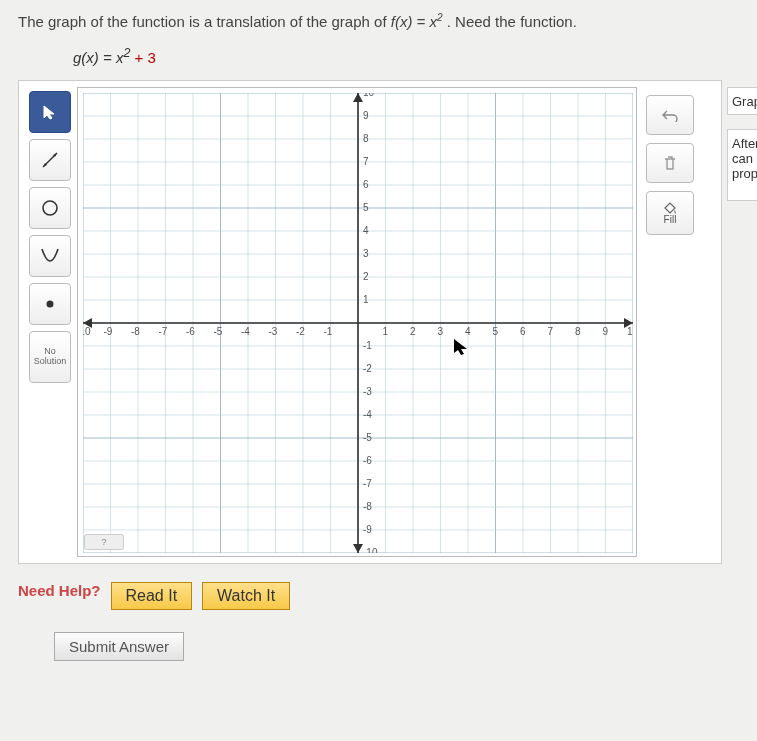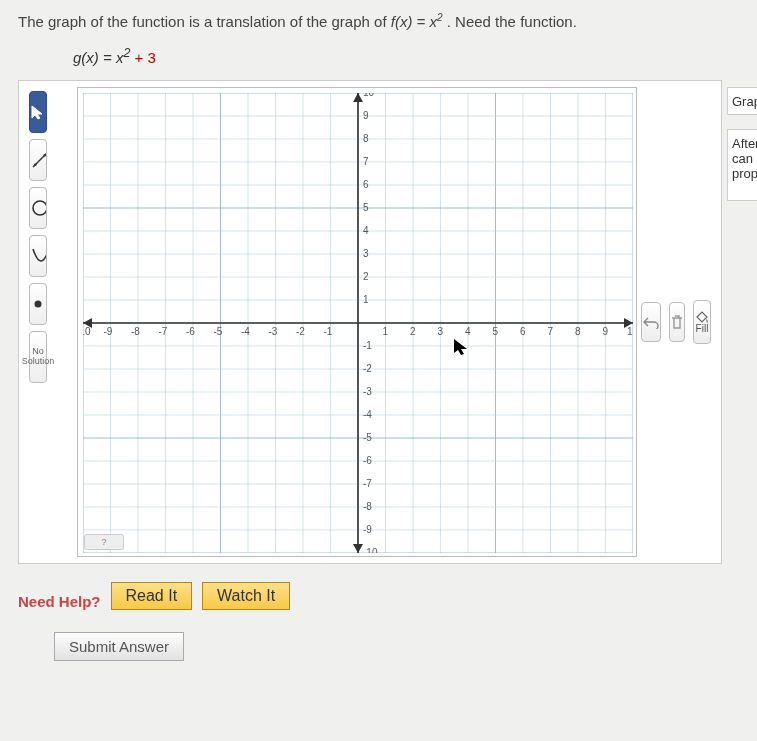--- a/index.html
+++ b/index.html
@@ -35,21 +35,21 @@
     }
     .graph-row { display: flex; }
     .toolbar-left {
       width: 52px;
       display: flex;
       flex-direction: column;
       gap: 6px;
       padding: 4px;
     }
     .tool-btn {
-      width: 18px;
+      width: 42px;
       height: 42px;
       border: 1px solid #bbb;
       border-radius: 4px;
       background: linear-gradient(#fff,#eee);
       display: flex;
       align-items: center;
       justify-content: center;
       cursor: pointer;
     }
     .tool-btn.active {
@@ -69,20 +69,21 @@
       width: 560px;
       height: 470px;
       position: relative;
       border: 1px solid #bbb;
       background: #fff;
     }
     .grid-wrap { position: absolute; top: 5px; left: 5px; width: 550px; height: 460px; }
     .toolbar-right {
       width: 66px;
       display: flex;
+      flex-direction: column;
       gap: 8px;
       padding: 8px 4px;
       align-items: center;
     }
     .rt-btn {
       width: 48px; height: 40px;
       border: 1px solid #bbb;
       border-radius: 4px;
       background: linear-gradient(#fff,#eee);
       display:flex;align-items:center;justify-content:center;
@@ -102,21 +103,21 @@
       text-align: right;
       font-size: 13px;
       color: #444;
       margin-top: 8px;
       padding-right: 8px;
     }
     .brand b { color: #c33; font-weight: bold;}
     .help-row {
       margin-top: 18px;
       display: flex;
-      align-items: flex-end;
+      align-items: flex-start;
       gap: 10px;
     }
     .need-help {
       color: #c44;
       font-weight: bold;
       font-size: 15px;
     }
     .help-btn {
       background: linear-gradient(#ffe08a,#f7c948);
       border: 1px solid #b8860b;

